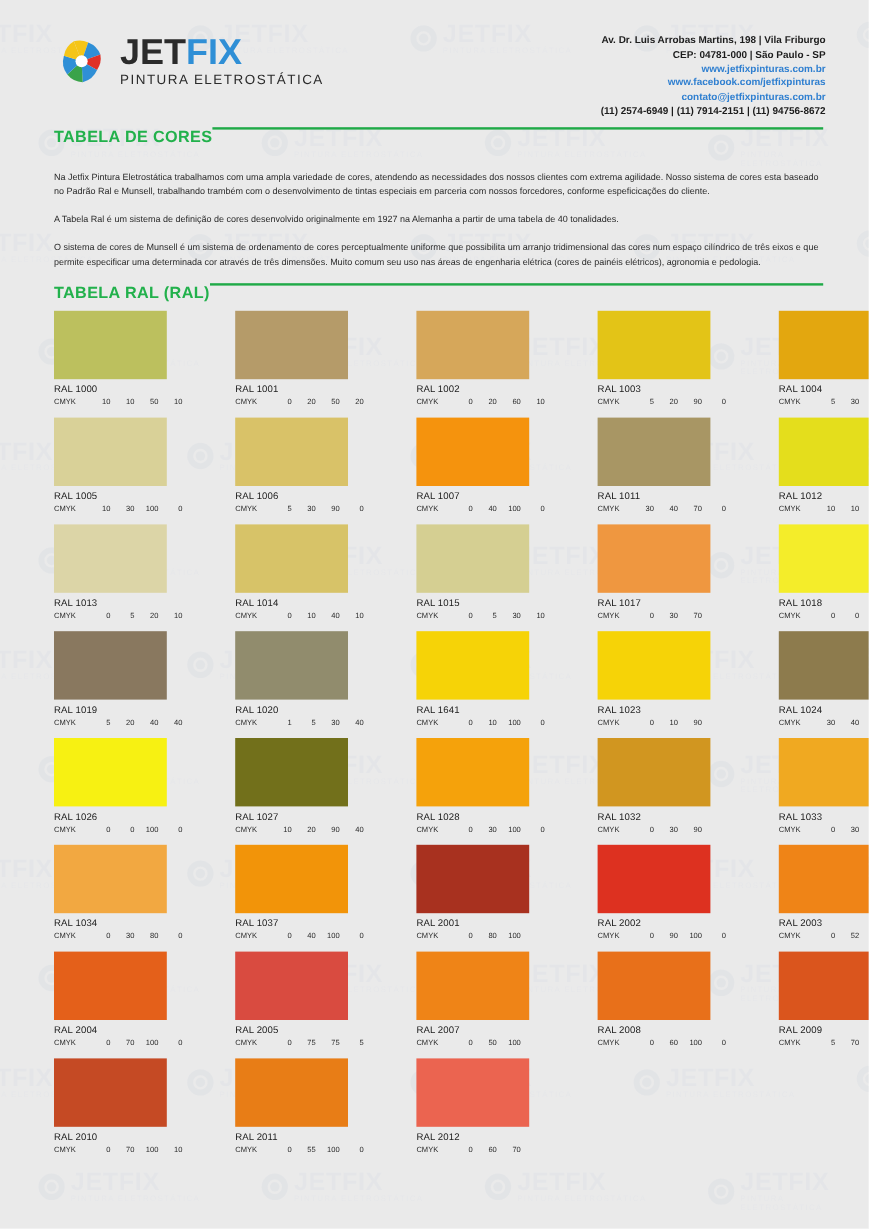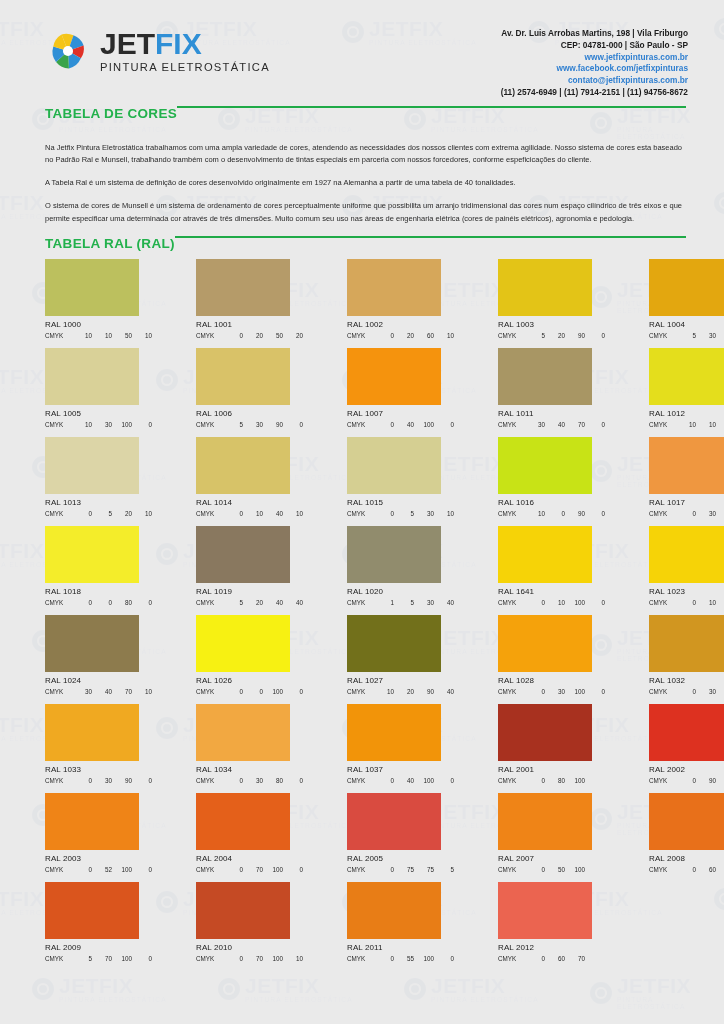--- a/index.html
+++ b/index.html
@@ -764,33 +764,20 @@
             <span class="cmyk-label">CMYK</span>
             <span class="cmyk-vals">
               <span>0</span>
               <span>5</span>
               <span>30</span>
               <span>10</span>
             </span>
           </div>
         </div>
         <div class="cell">
-          <div class="swatch" style="background: rgb(200, 227, 22);"></div>
-          <div class="cell-name">RAL 1016</div>
-          <div class="cell-cmyk">
-            <span class="cmyk-label">CMYK</span>
-            <span class="cmyk-vals">
-              <span>10</span>
-              <span>0</span>
-              <span>90</span>
-              <span>0</span>
-            </span>
-          </div>
-        </div>
-        <div class="cell">
           <div class="swatch" style="background: rgb(239, 151, 64);"></div>
           <div class="cell-name">RAL 1017</div>
           <div class="cell-cmyk">
             <span class="cmyk-label">CMYK</span>
             <span class="cmyk-vals">
               <span>0</span>
               <span>30</span>
               <span>70</span>
             </span>
           </div>

